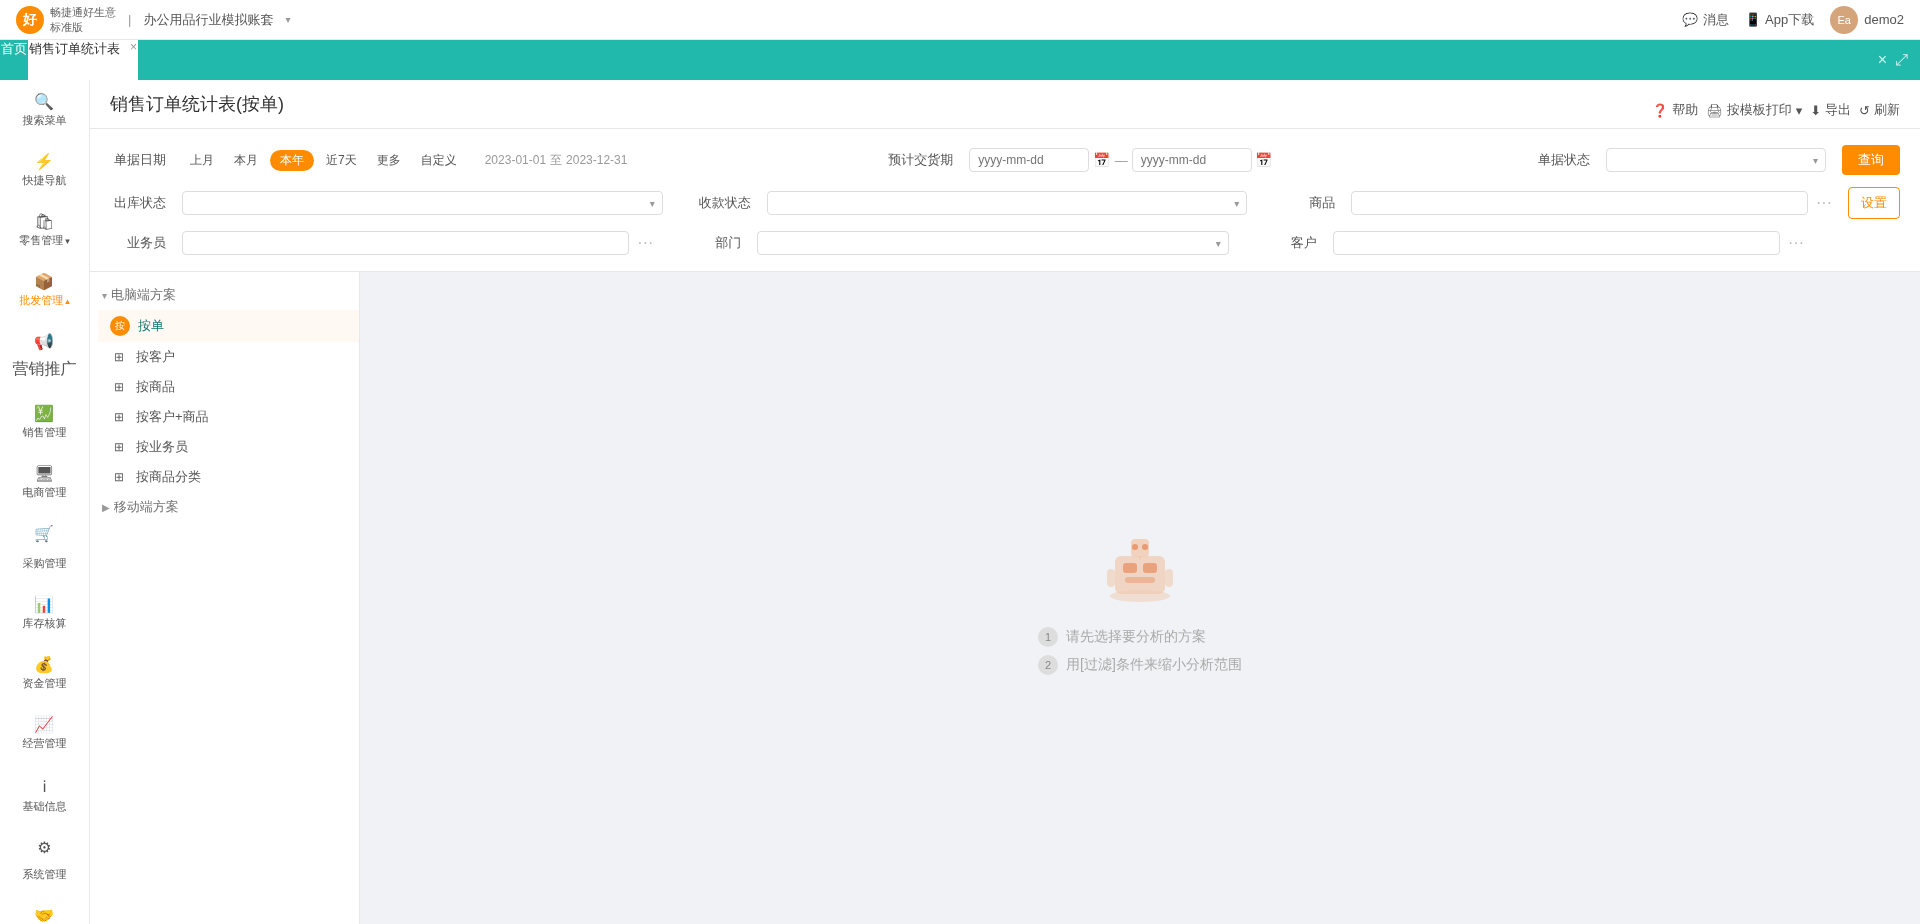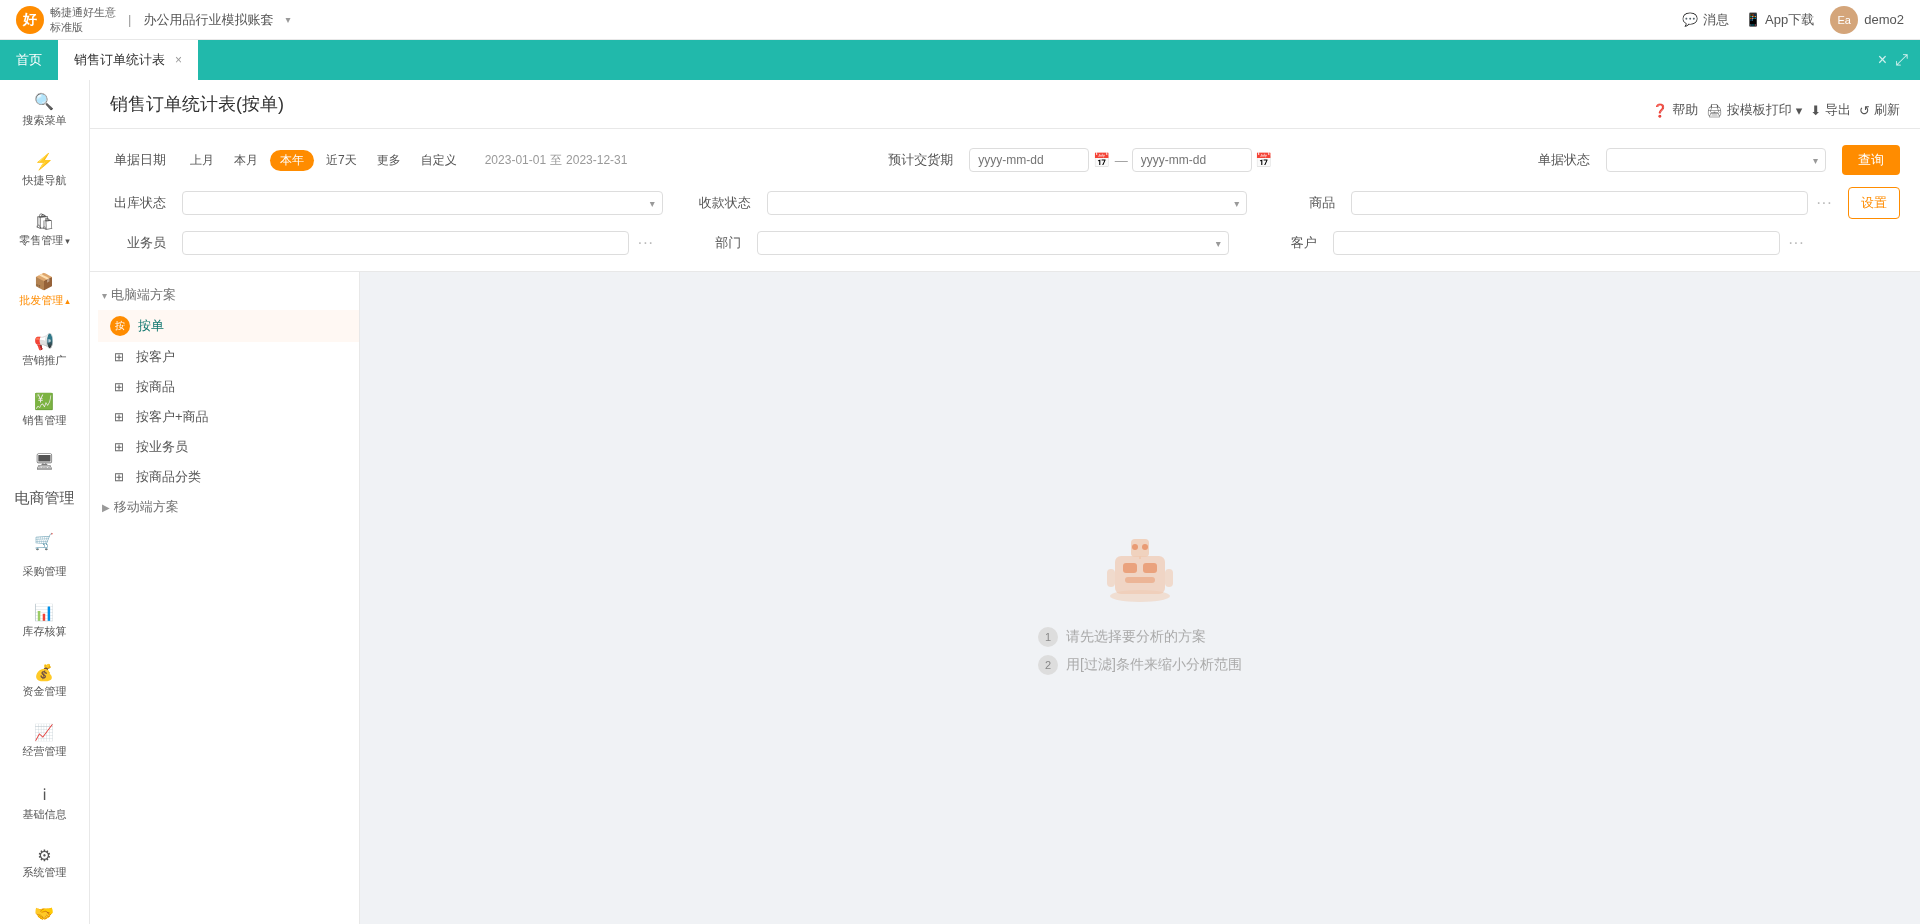--- a/index.html
+++ b/index.html
@@ -12,21 +12,21 @@
     .logo-icon { width: 28px; height: 28px; background: #ff8c00; border-radius: 50%; display: flex; align-items: center; justify-content: center; color: white; font-size: 14px; font-weight: bold; }
     .logo-text { font-size: 11px; color: #666; line-height: 1.3; }
     .app-title { font-size: 13px; color: #555; }
     .dropdown-arrow { color: #999; font-size: 10px; margin-left: 4px; }
     .top-bar-right { display: flex; align-items: center; gap: 16px; }
     .top-bar-action { display: flex; align-items: center; gap: 4px; color: #555; font-size: 13px; cursor: pointer; }
     .user-avatar { width: 28px; height: 28px; border-radius: 50%; background: #d4a57a; display: flex; align-items: center; justify-content: center; color: white; font-size: 11px; overflow: hidden; }
 
     
     .tab-bar { height: 40px; background: #21b9ab; display: flex; align-items: center; padding: 0 0; flex-shrink: 0; }
-    .tab-item { height: 40px; display: flex; align-items: center; padding: 0 16px; cursor: pointer; font-size: 13px; color: rgba(255,255,255,0.85); gap: 6px; }
+    .tab-item { height: 40px; display: flex; padding: 0 1px; cursor: pointer; font-size: 13px; color: rgba(255,255,255,0.85); gap: 6px; }
     .tab-item.active { background: #fff; color: #333; height: 40px; }
     .tab-item.home { color: white; }
     .tab-close { font-size: 12px; color: #999; cursor: pointer; margin-left: 4px; }
     .tab-bar-actions { margin-left: auto; display: flex; align-items: center; gap: 8px; padding-right: 12px; }
     .tab-bar-btn { color: white; cursor: pointer; font-size: 16px; opacity: 0.8; }
 
     
     .main-layout { display: flex; flex: 1; overflow: hidden; }
 
     
@@ -165,29 +165,29 @@
       <div style="display:flex;flex-direction:column;align-items:center;">
         <div style="font-size:16px;">📦</div>
         <div style="display:flex;align-items:center;gap:2px;margin-top:2px;">
           <span style="font-size:11px;">批发管理</span>
           <span style="font-size:9px;color:#ff8c00;">▴</span>
         </div>
       </div>
     </div>
     <div class="sidebar-item">
       <div style="font-size:16px;">📢</div>
-      <div style="font-size:11px;margin-top:2px;">营销推广</div>
+      <div style="font-size:16px;margin-top:8px;">营销推广</div>
     </div>
     <div class="sidebar-item">
       <div style="font-size:16px;">💹</div>
       <div style="font-size:11px;margin-top:2px;">销售管理</div>
     </div>
     <div class="sidebar-item">
       <div style="font-size:16px;">🖥</div>
-      <div style="font-size:15px;margin-top:18px;">电商管理</div>
+      <div style="font-size:11px;margin-top:2px;">电商管理</div>
     </div>
     <div class="sidebar-item">
       <div style="font-size:16px;">🛒</div>
       <div style="font-size:11px;margin-top:13px;">采购管理</div>
     </div>
     <div class="sidebar-item">
       <div style="font-size:16px;">📊</div>
       <div style="font-size:11px;margin-top:2px;">库存核算</div>
     </div>
     <div class="sidebar-item">
@@ -197,21 +197,21 @@
     <div class="sidebar-item">
       <div style="font-size:16px;">📈</div>
       <div style="font-size:11px;margin-top:2px;">经营管理</div>
     </div>
     <div class="sidebar-item">
       <div style="font-size:16px;">ℹ</div>
       <div style="font-size:11px;margin-top:2px;">基础信息</div>
     </div>
     <div class="sidebar-item">
       <div style="font-size:16px;">⚙</div>
-      <div style="font-size:11px;margin-top:0;text-align:center;">系统管理</div>
+      <div style="font-size:11px;margin-top:10px;text-align:center;">系统管理</div>
     </div>
     <div class="sidebar-item">
       <div style="font-size:16px;">🤝</div>
       <div style="font-size:11px;margin-top:2px;">企业协同</div>
     </div>
     <div class="sidebar-item">
       
       
     </div>
 

